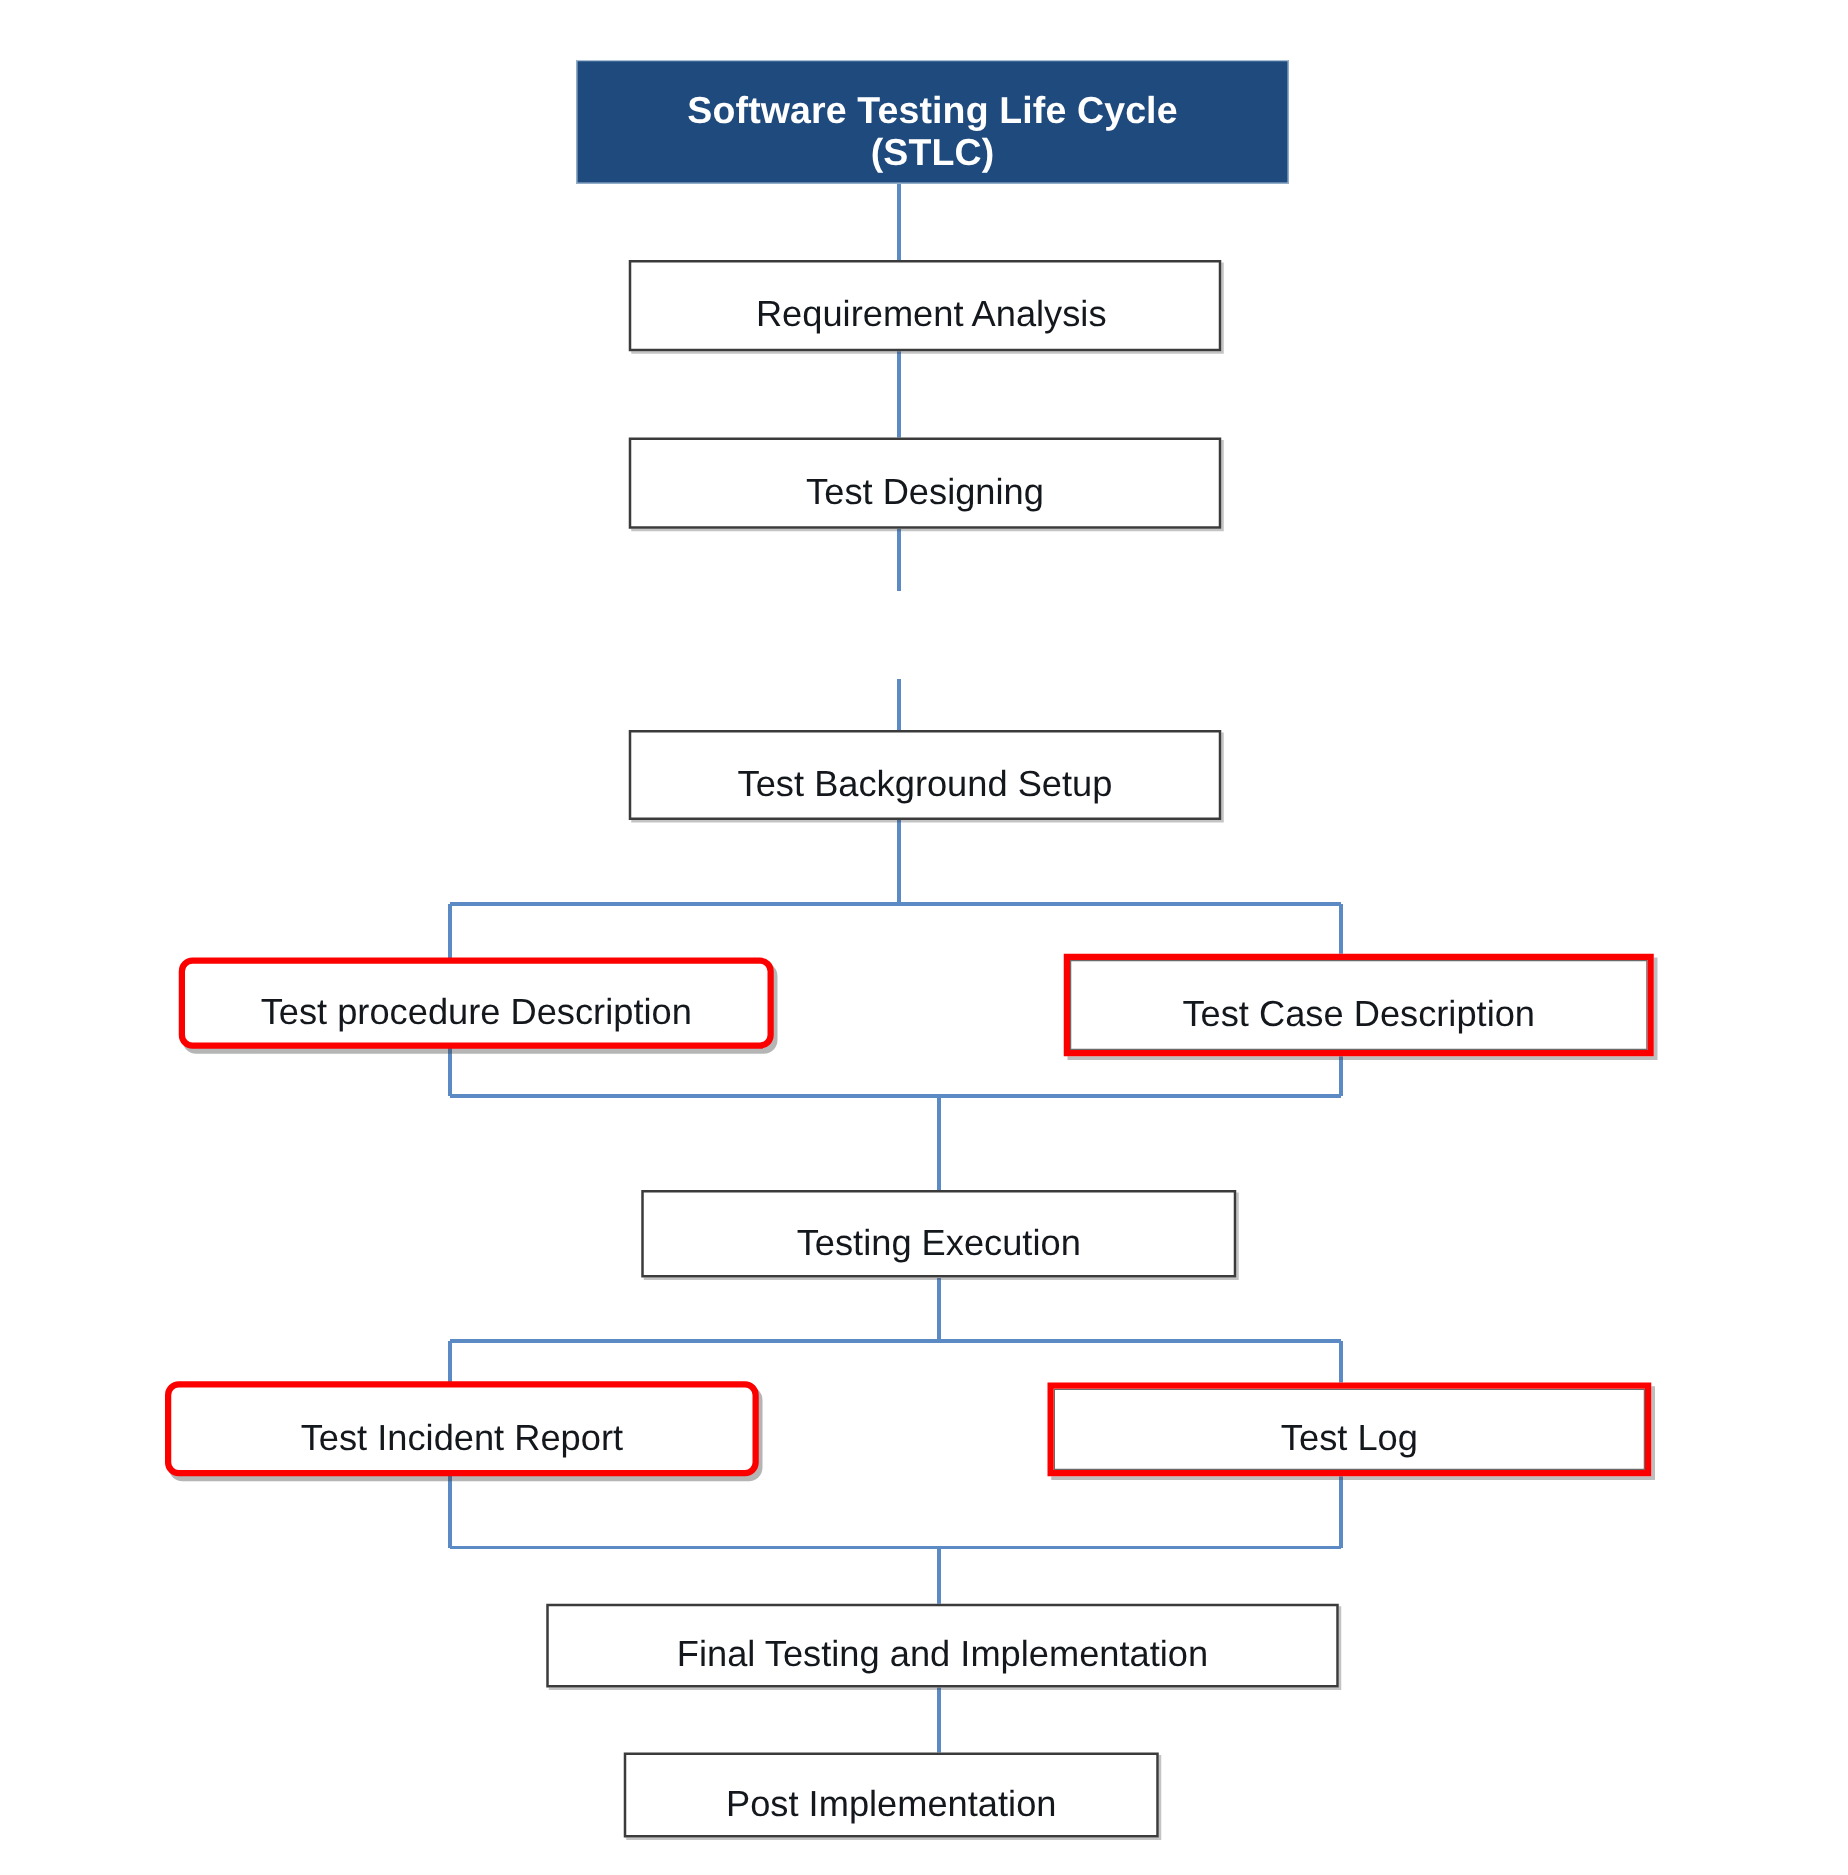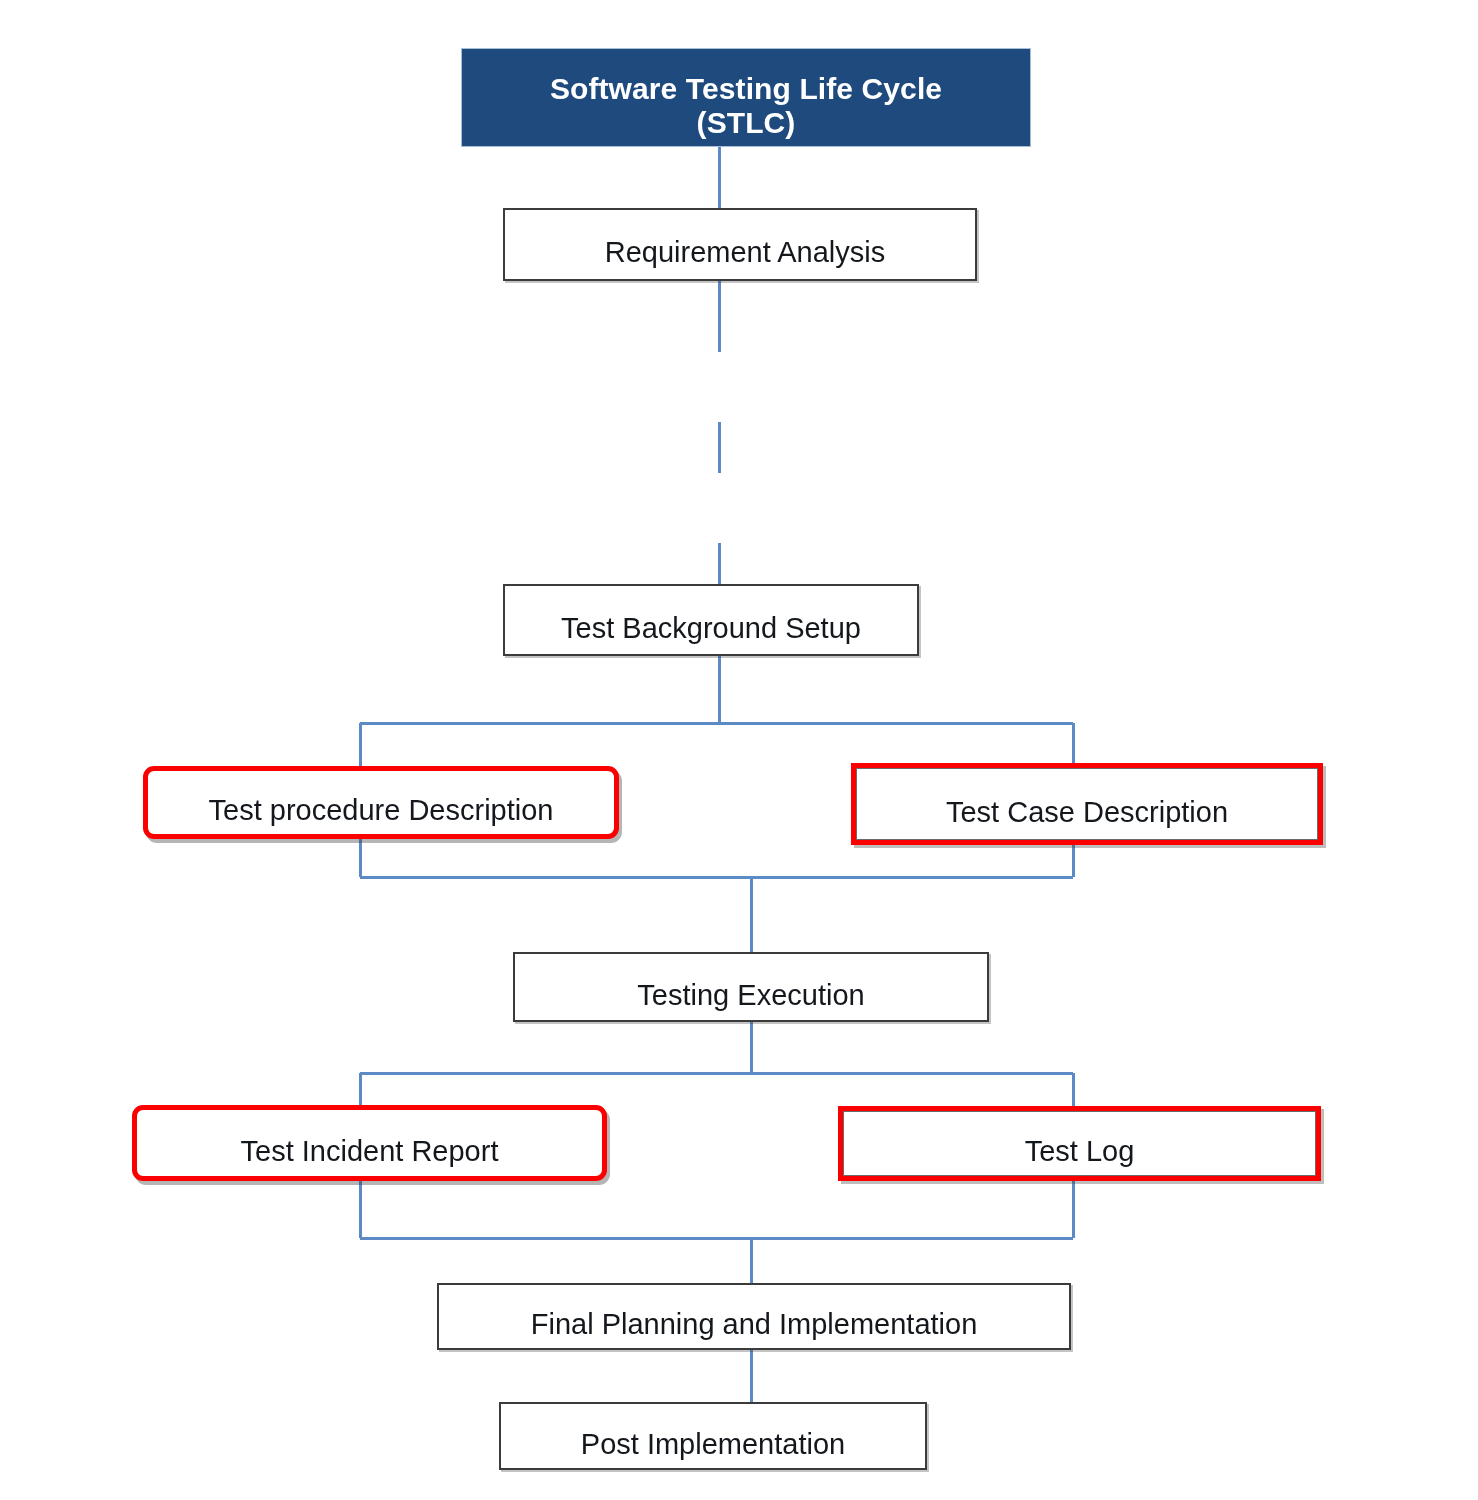--- a/index.html
+++ b/index.html
@@ -117,23 +117,26 @@
 
   <div class="node header" style="left:461px; top:48px; width:570px; height:99px;">
     <span class="node-label">Software Testing Life Cycle
 (STLC)</span>
   </div>
 
   <div class="node step" style="left:503px; top:208px; width:474px; height:73px;padding-left:10px;">
     <span class="node-label">Requirement Analysis</span>
   </div>
 
+  <div class="node step" style="left:503px; top:350px; width:474px; height:73px;">
+    <span class="node-label">Test Designing</span>
+  </div>
 
 
-  <div class="node step" style="left:503px; top:584px; width:416px; height:72px;">
+  <div class="node step" style="left:503px; top:584px; width:474px; height:72px;">
     <span class="node-label">Test Background Setup</span>
   </div>
 
   <div class="node artifact shadowed" style="left:143px; top:766px; width:476px; height:73px;">
     <span class="node-label">Test procedure Description</span>
   </div>
 
   <div class="node artifact inner-rule" style="left:851px; top:763px; width:472px; height:82px;">
     <span class="node-label">Test Case Description</span>
   </div>
@@ -144,20 +147,20 @@
 
   <div class="node artifact inner-rule" style="left:838px; top:1106px; width:483px; height:75px;">
     <span class="node-label">Test Log</span>
   </div>
 
   <div class="node artifact shadowed" style="left:132px; top:1105px; width:475px; height:76px;">
     <span class="node-label">Test Incident Report</span>
   </div>
 
   <div class="node step" style="left:437px; top:1283px; width:634px; height:67px;">
-    <span class="node-label">Final Planning and Implementation</span>
+    <span class="node-label">Final Testing and Implementation</span>
   </div>
 
   <div class="node step" style="left:499px; top:1402px; width:428px; height:68px;">
     <span class="node-label">Post Implementation</span>
   </div>
 
 </div>
 
 </body></html>

